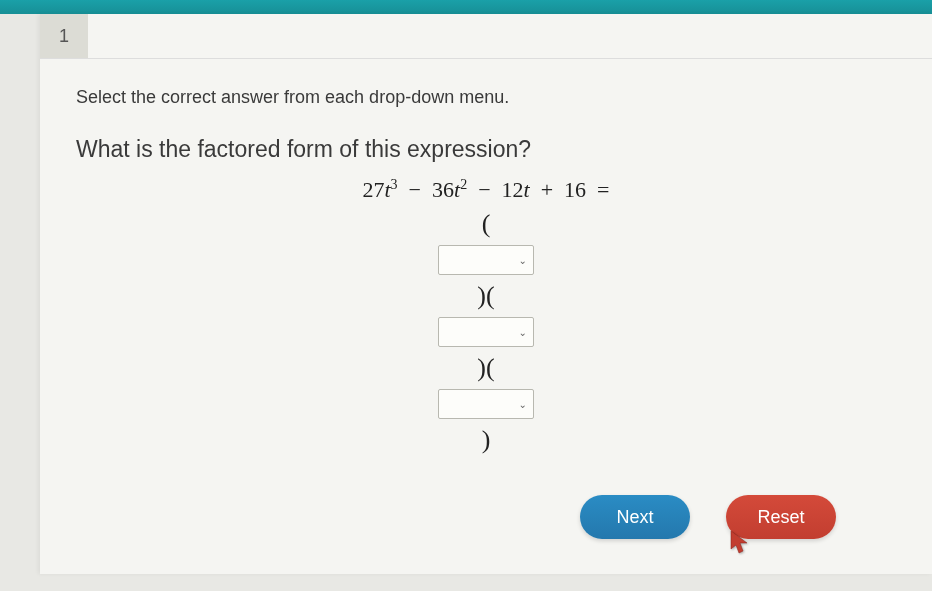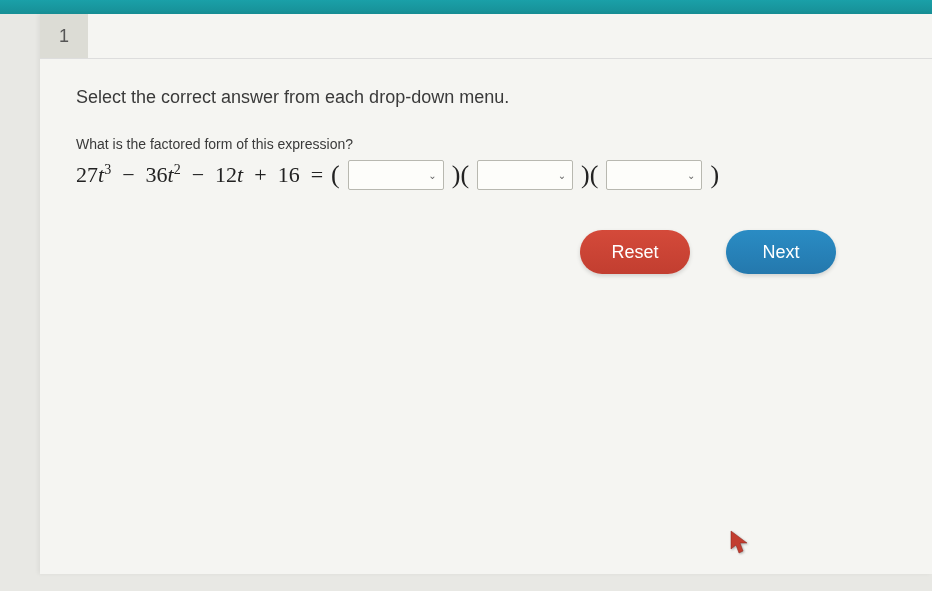--- a/index.html
+++ b/index.html
@@ -46,33 +46,34 @@
     .question-body {
       padding: 28px 36px 20px 36px;
     }
     .instruction {
       font-size: 18px;
       color: #3a3a3a;
       margin-bottom: 28px;
       font-weight: 400;
     }
     .prompt {
-      font-size: 14px;
+      font-size: 23px;
       color: #3a3a3a;
-      margin-bottom: 8px;
+      margin-bottom: 14px;
       font-weight: 400;
     }
     .expression-row {
       display: flex;
       align-items: center;
       font-size: 22px;
       color: #222;
       font-family: 'Georgia', serif;
       gap: 6px;
       flex-wrap: nowrap;
+      flex-direction: column;
     }
     .expr-part {
       white-space: nowrap;
     }
     .expr-part sup {
       font-size: 14px;
       vertical-align: super;
       line-height: 0;
     }
     .expr-part .var {
@@ -179,22 +180,22 @@
         <span class="dropdown-chevron">⌄</span>
       </div>
       <span class="paren">)(</span>
       <div class="dropdown">
         <span class="dropdown-chevron">⌄</span>
       </div>
       <span class="paren">)</span>
     </div>
 
     <div class="button-row">
+      <button class="btn btn-next">Next</button>
       <button class="btn btn-reset">Reset</button>
-      <button class="btn btn-next">Next</button>
     </div>
   </div>
 </div>
 
 <div class="cursor">
   <svg viewBox="0 0 20 26">
     <path d="M1 1 L1 19 L6 15 L9 23 L13 21 L10 13 L17 13 Z" fill="#c23e30" stroke="#8a2018" stroke-width="0.5"></path>
   </svg>
 </div>
 

